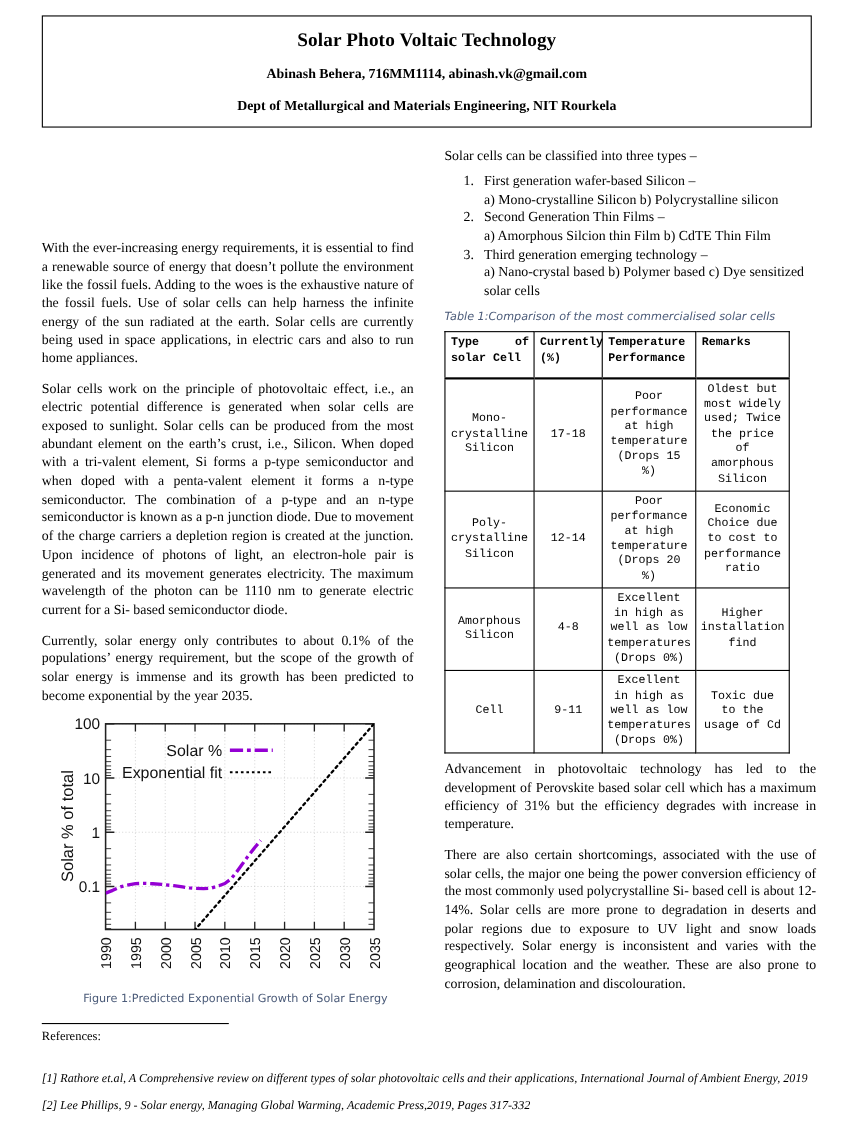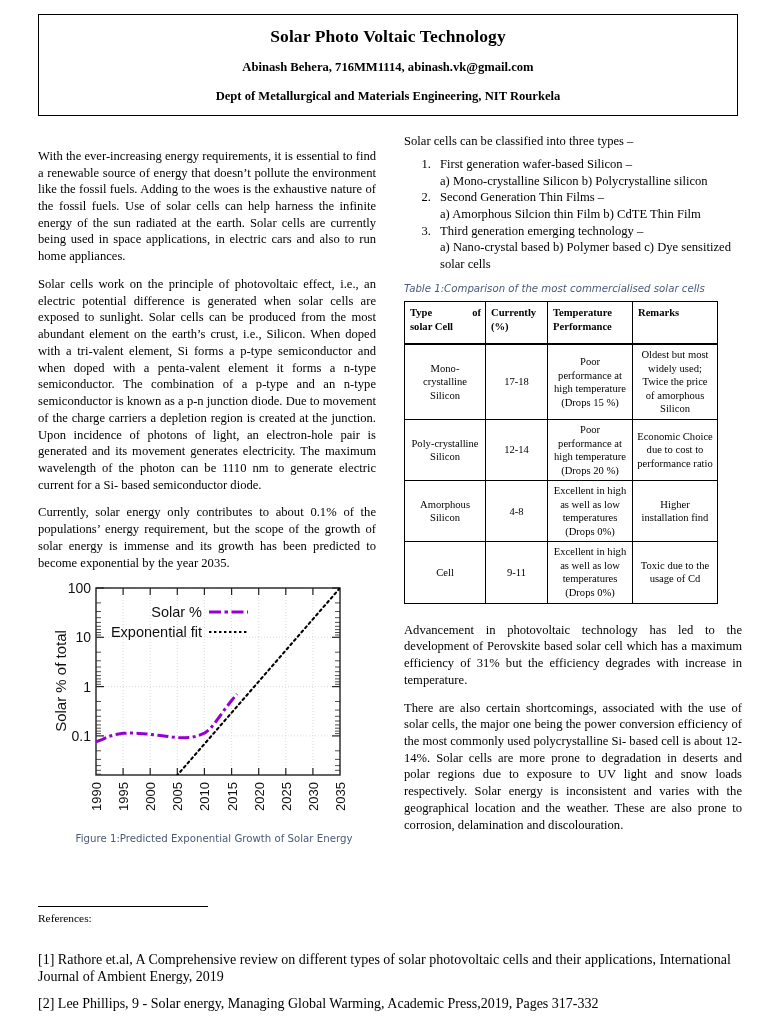--- a/index.html
+++ b/index.html
@@ -104,24 +104,24 @@
     font-size: 10.2px;
     color: #4a5a78;
     text-align: center;
     margin: 8px 0 0 0;
   }
 
   
   table.cells {
     border-collapse: collapse;
     width: 313px;
-    font-family: Liberation Serif, serif;
+    font-family: Liberation Mono, monospace;
     font-size: 10.6px;
     table-layout: fixed;
-    margin-bottom: 18px;
+    margin-bottom: 6px;
   }
   table.cells th, table.cells td {
     border: 1px solid #000;
     vertical-align: middle;
     padding: 3px 4px;
     line-height: 1.28;
   }
   table.cells thead th {
     font-weight: bold;
     text-align: left;
@@ -163,23 +163,24 @@
     border: none;
     border-top: 1.2px solid #000;
     width: 170px;
     margin: 0 0 5px 0;
   }
   .refs .refs-label {
     font-size: 11.4px;
     margin: 0 0 27px 0;
   }
   .refs .ref-item {
-    font-size: 14px;
+    font-size: 11px;
     line-height: 1.22;
     margin: 0 0 10px 0;
+    font-style: italic;
   }
   .refs .ref-item.last { margin-bottom: 2px; }
 
   svg text { font-family: "Liberation Sans", sans-serif; }
 </style>
 </head>
 <body>
 
 <div class="page">
 

